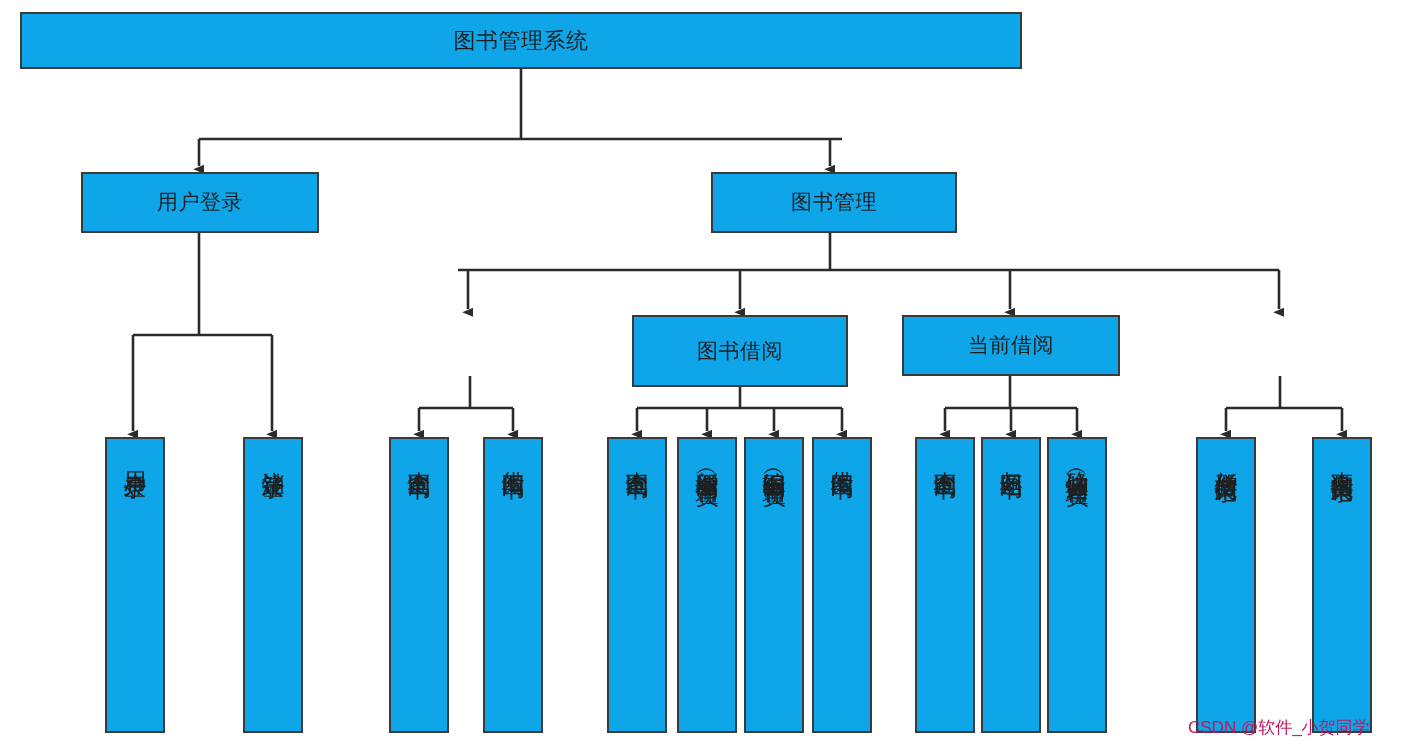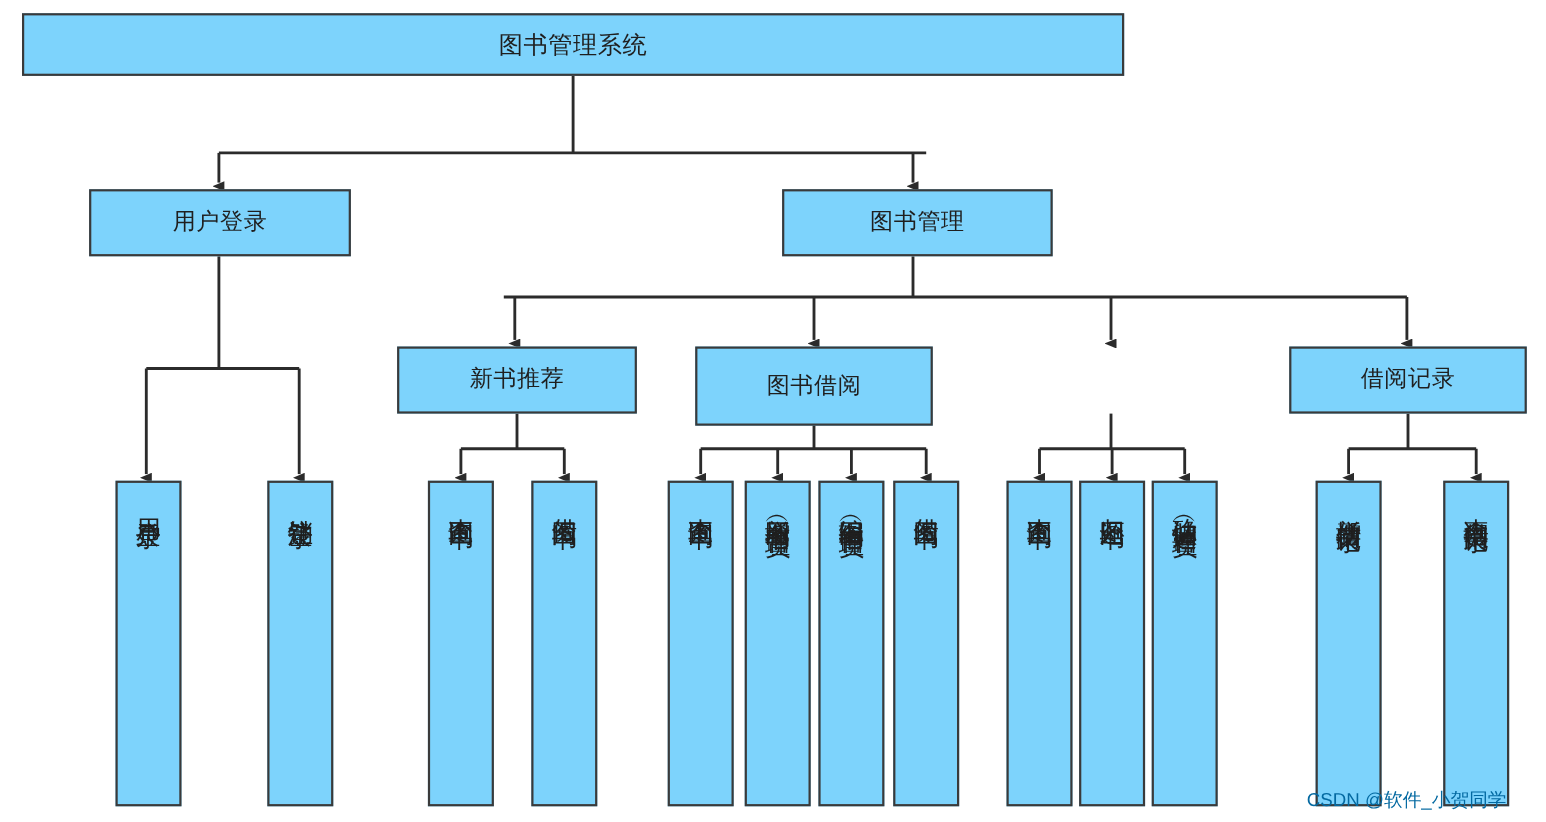--- a/index.html
+++ b/index.html
@@ -23,21 +23,21 @@
     position: absolute;
     left: 0;
     top: 0;
     width: 1405px;
     height: 747px;
     pointer-events: none;
   }
   .node {
     position: absolute;
     box-sizing: border-box;
-    background: #7dd3fc;
+    background: #0ea5e9;
     border: 2px solid #3a3a3a;
     display: flex;
     align-items: center;
     justify-content: center;
     z-index: 2;
   }
   .node .label {
     display: block;
     text-align: center;
     color: #1f1f1f;
@@ -63,21 +63,21 @@
     font-size: 23px;
     line-height: 1.0;
     letter-spacing: 2px;
     white-space: nowrap;
   }
   .watermark {
     position: absolute;
     left: 1188px;
     top: 716px;
     font-size: 17px;
-    color: #0369a1;
+    color: #be185d;
     white-space: nowrap;
     z-index: 5;
     font-family: "Liberation Sans", "DejaVu Sans", sans-serif;
   }
 </style>
 </head>
 <body>
 
 <div id="canvas">
 
@@ -135,28 +135,25 @@
     <span class="label">图书管理系统</span>
   </div>
 
   <div class="node horiz" style="left: 81px; top: 172px; width: 238px; height: 61px;">
     <span class="label">用户登录</span>
   </div>
   <div class="node horiz" style="left: 711px; top: 172px; width: 246px; height: 61px;">
     <span class="label">图书管理</span>
   </div>
 
-  <div class="node horiz" style="left: 361px; top: 315px; width: 218px; height: 61px;">
-    <span class="label">新书推荐</span>
-  </div>
   <div class="node horiz" style="left: 632px; top: 315px; width: 216px; height: 72px;">
     <span class="label">图书借阅</span>
   </div>
-  <div class="node horiz" style="left: 1172px; top: 315px; width: 216px; height: 61px;">
-    <span class="label">借阅记录</span>
+  <div class="node horiz" style="left: 902px; top: 315px; width: 218px; height: 61px;">
+    <span class="label">当前借阅</span>
   </div>
 
   <div class="node vert" style="left: 105px; top: 437px; width: 60px; height: 296px;">
     <span class="label">用户登录</span>
   </div>
   <div class="node vert" style="left: 243px; top: 437px; width: 60px; height: 296px;">
     <span class="label">注销登录</span>
   </div>
   <div class="node vert" style="left: 389px; top: 437px; width: 60px; height: 296px;">
     <span class="label">查询图书</span>

